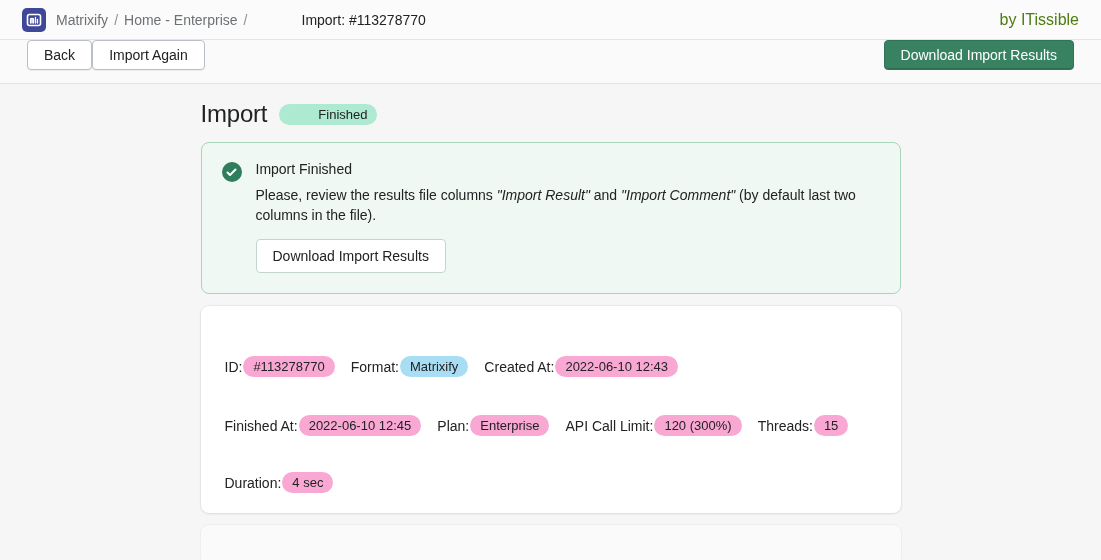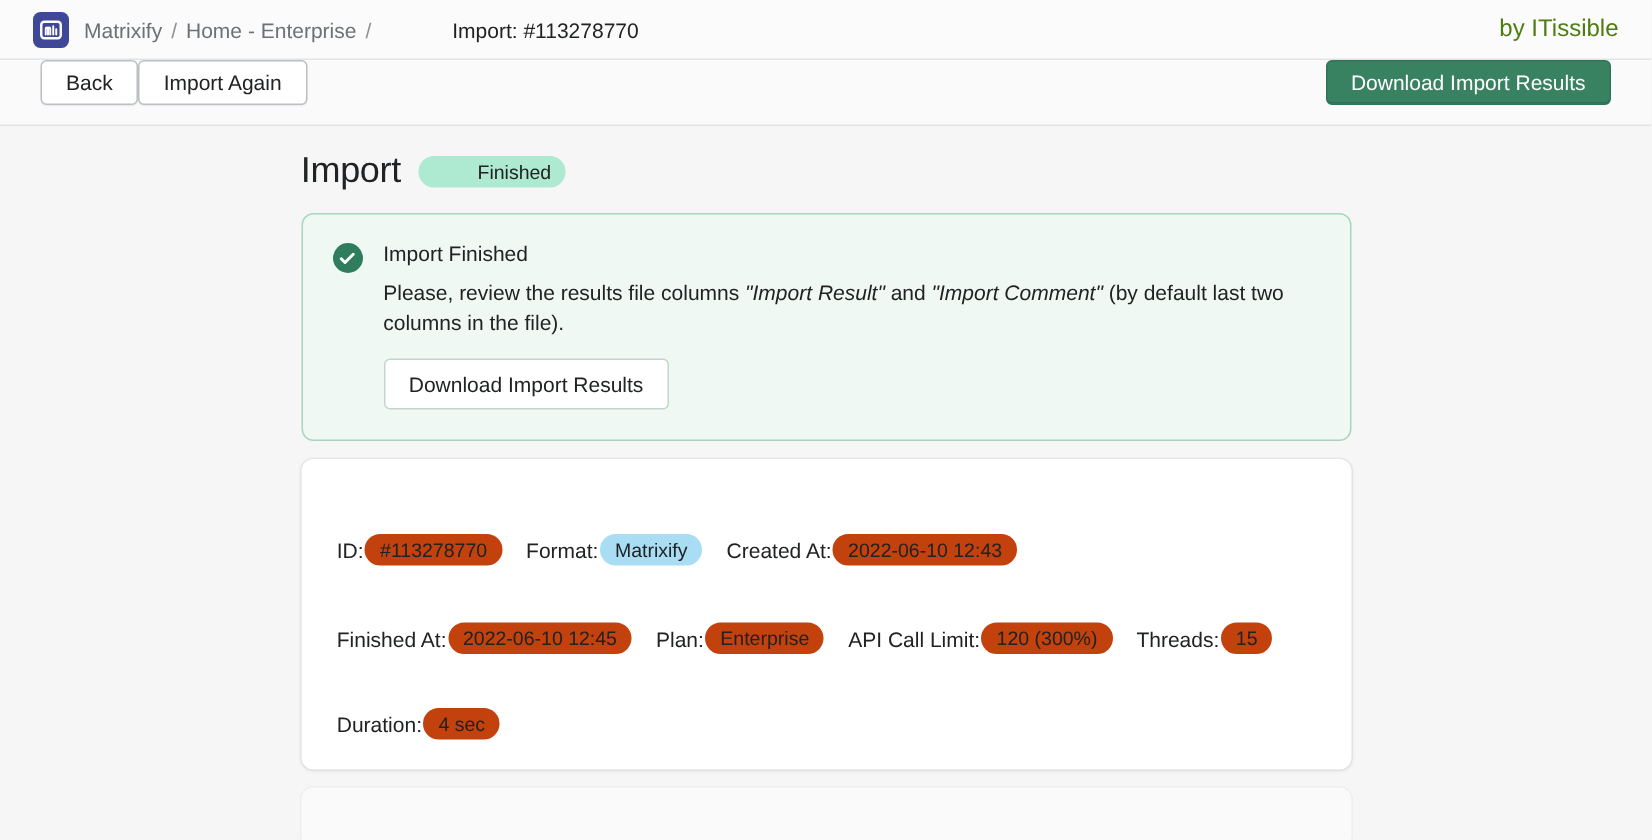--- a/index.html
+++ b/index.html
@@ -35,21 +35,21 @@
   .btn-primary {
     margin-left:auto; background:#388262; border:1px solid #2f7456; color:#ffffff;
     box-shadow:inset 0 -1px 0 rgba(0,0,0,0.15);
   }
   
   .content { width:700px; margin:0 auto; padding-top:16px; }
   .page-head { display:flex; align-items:center; gap:12px; margin-bottom:14px; }
   .page-title { font-size:24px; font-weight:400; letter-spacing:-0.2px; }
   .badge {
     display:inline-flex; align-items:center; gap:6px;
-    background:#c2410c; color:#202223; border-radius:11px;
+    background:#f9a8d4; color:#202223; border-radius:11px;
     padding:2px 10px; font-size:13px; line-height:17px; white-space:nowrap;
   }
   .badge.green { background:#aee9d1;padding-left:39px; }
   .badge.blue  { background:#a9ddf3; }
   
   .banner {
     background:#f0f8f3; border:1px solid #a8d5bd; border-radius:8px;
     padding:18px 20px 20px 20px; margin-bottom:12px;
   }
   .banner-head { display:flex; align-items:flex-start; gap:14px; }

